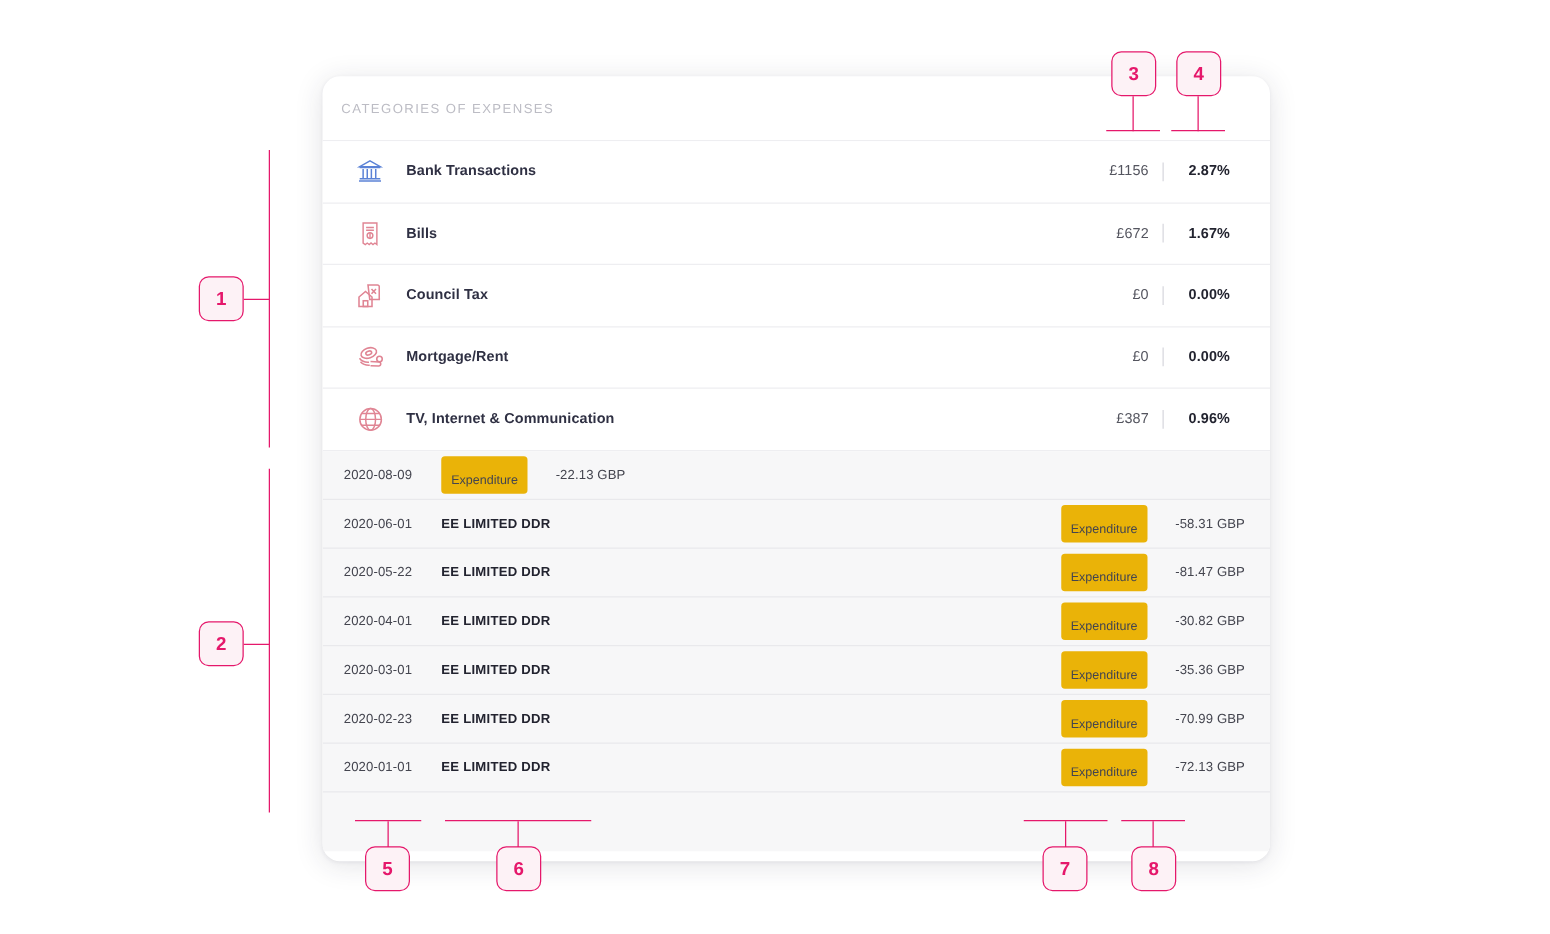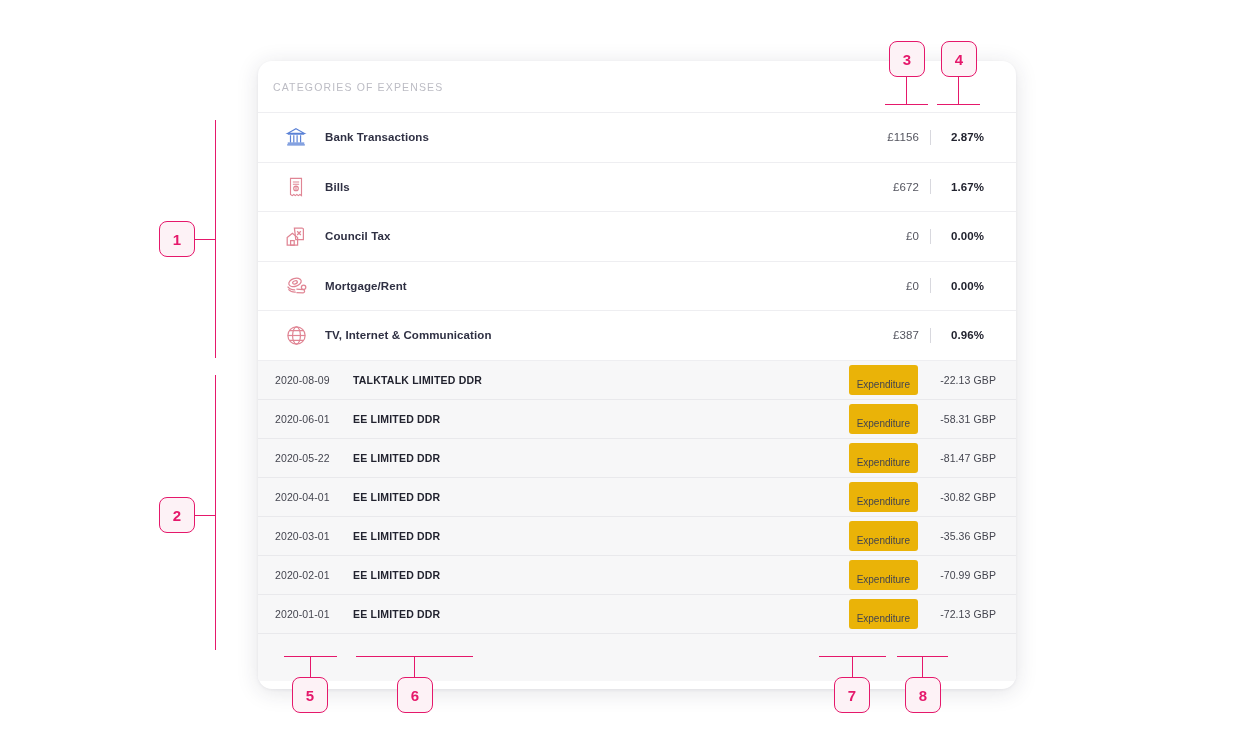--- a/index.html
+++ b/index.html
@@ -250,21 +250,20 @@
       <span class="cat-amount">£387</span>
       <span class="cat-divider"></span>
       <span class="cat-pct">0.96%</span>
     </div>
   </div>
 
   <div class="tx-panel">
 
     <div class="tx-row">
       <span class="tx-date">2020-08-09</span>
-      <span class="tx-desc">TALKTALK LIMITED DDR</span>
       <span class="tx-tag">Expenditure</span>
       <span class="tx-amount">-22.13 GBP</span>
     </div>
 
     <div class="tx-row">
       <span class="tx-date">2020-06-01</span>
       <span class="tx-desc">EE LIMITED DDR</span>
       <span class="tx-tag">Expenditure</span>
       <span class="tx-amount">-58.31 GBP</span>
     </div>
@@ -284,21 +283,21 @@
     </div>
 
     <div class="tx-row">
       <span class="tx-date">2020-03-01</span>
       <span class="tx-desc">EE LIMITED DDR</span>
       <span class="tx-tag">Expenditure</span>
       <span class="tx-amount">-35.36 GBP</span>
     </div>
 
     <div class="tx-row">
-      <span class="tx-date">2020-02-01</span>
+      <span class="tx-date">2020-02-23</span>
       <span class="tx-desc">EE LIMITED DDR</span>
       <span class="tx-tag">Expenditure</span>
       <span class="tx-amount">-70.99 GBP</span>
     </div>
 
     <div class="tx-row">
       <span class="tx-date">2020-01-01</span>
       <span class="tx-desc">EE LIMITED DDR</span>
       <span class="tx-tag">Expenditure</span>
       <span class="tx-amount">-72.13 GBP</span>

